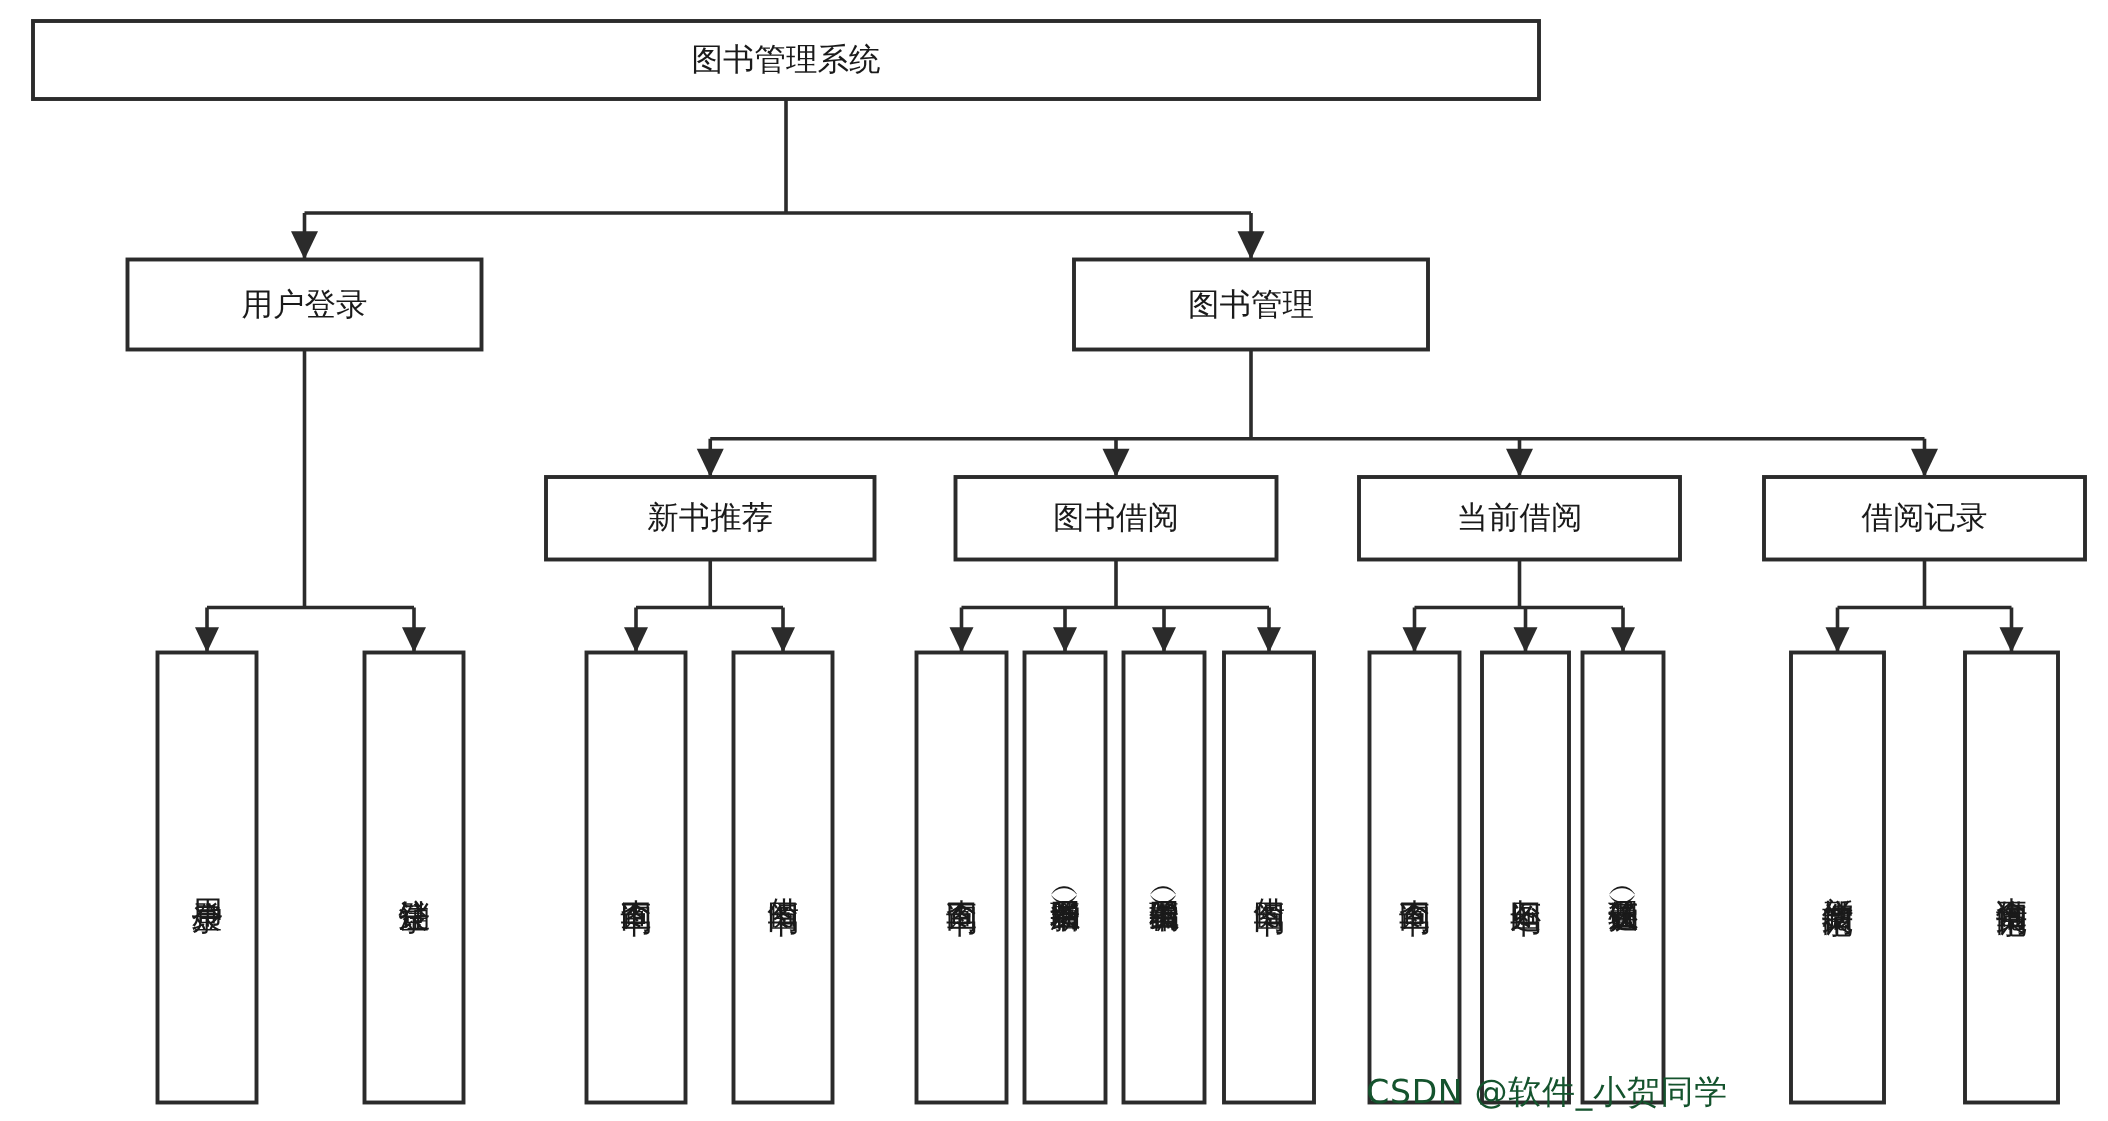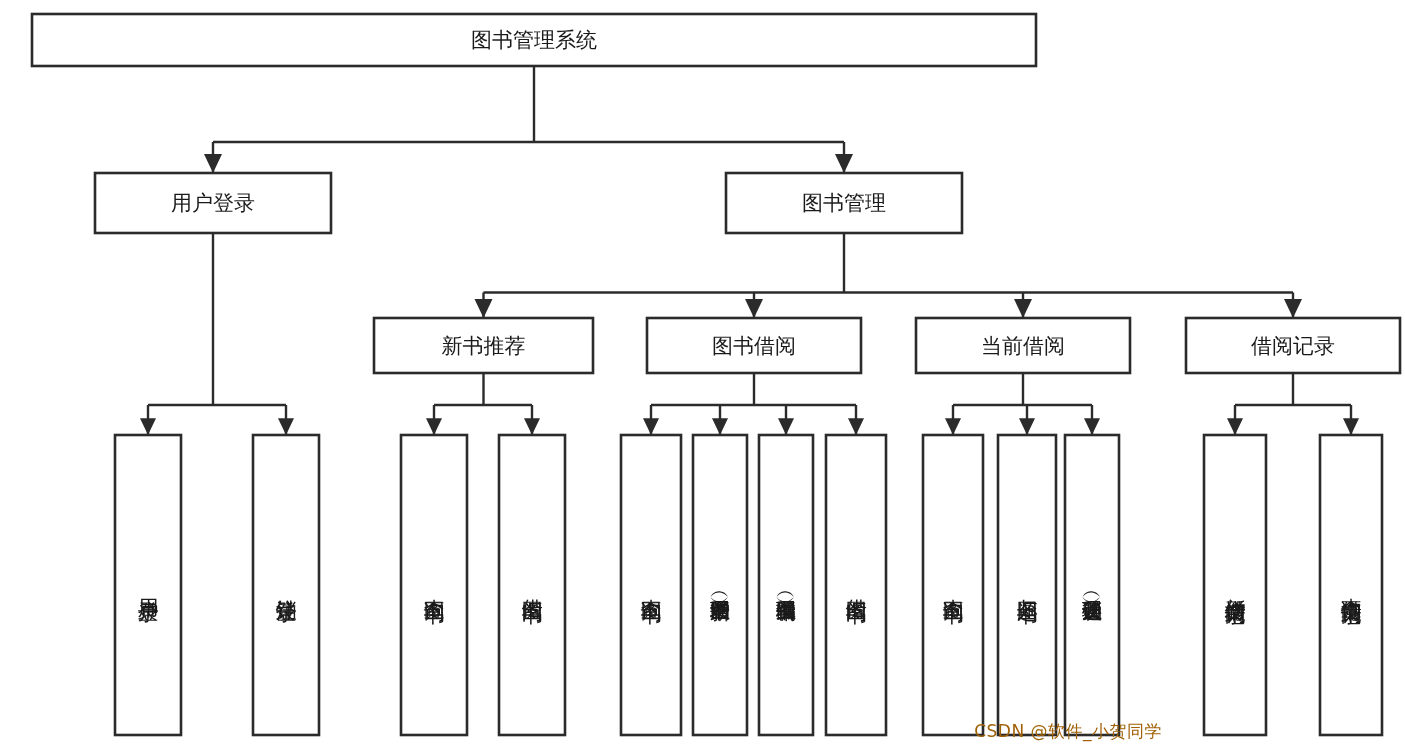--- a/index.html
+++ b/index.html
@@ -9,21 +9,21 @@
   }
   body {
     width: 1405px;
     height: 747px;
     font-family: "DejaVu Sans", "Liberation Sans", sans-serif;
     overflow: hidden;
     position: relative;
   }
   #diagram-root {
     position: absolute;
-    left: 14px; top: 0;
+    left: 4px; top: 0;
     width: 1156px;
     height: 747px;
   }
   svg#tree-svg {
     position: absolute;
     left: 0; top: 0;
     width: 1405px;
     height: 747px;
     display: block;
   }
@@ -63,22 +63,22 @@
     pointer-events: none;
     display: flex;
     align-items: center;
     justify-content: center;
   }
   .watermark {
     position: absolute;
     right: 8px;
     bottom: 4px;
     font-family: "DejaVu Sans", "Liberation Sans", sans-serif;
-    font-size: 17px;
-    color: #a16207;
+    font-size: 22px;
+    color: #14532d;
     letter-spacing: 0.5px;
     white-space: nowrap;
   }
 </style>
 </head>
 <body>
 
 <div id="diagram-root">
 
   <svg id="tree-svg" viewBox="0 0 1405 747">

